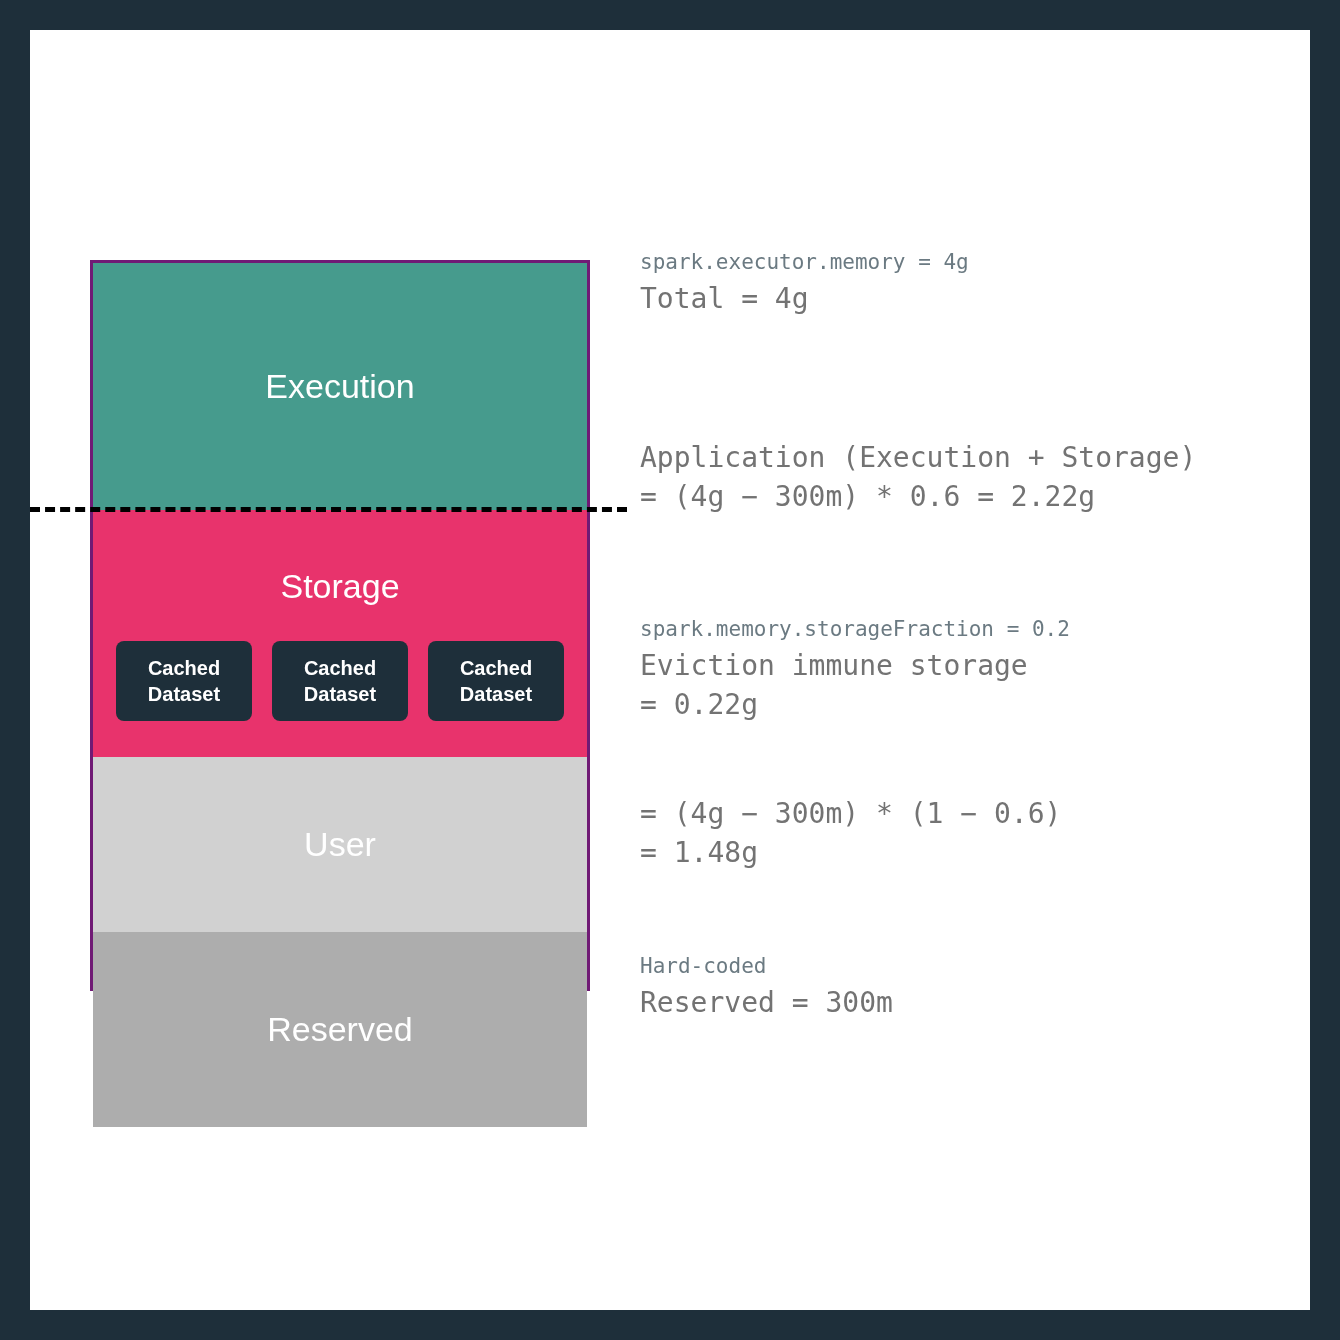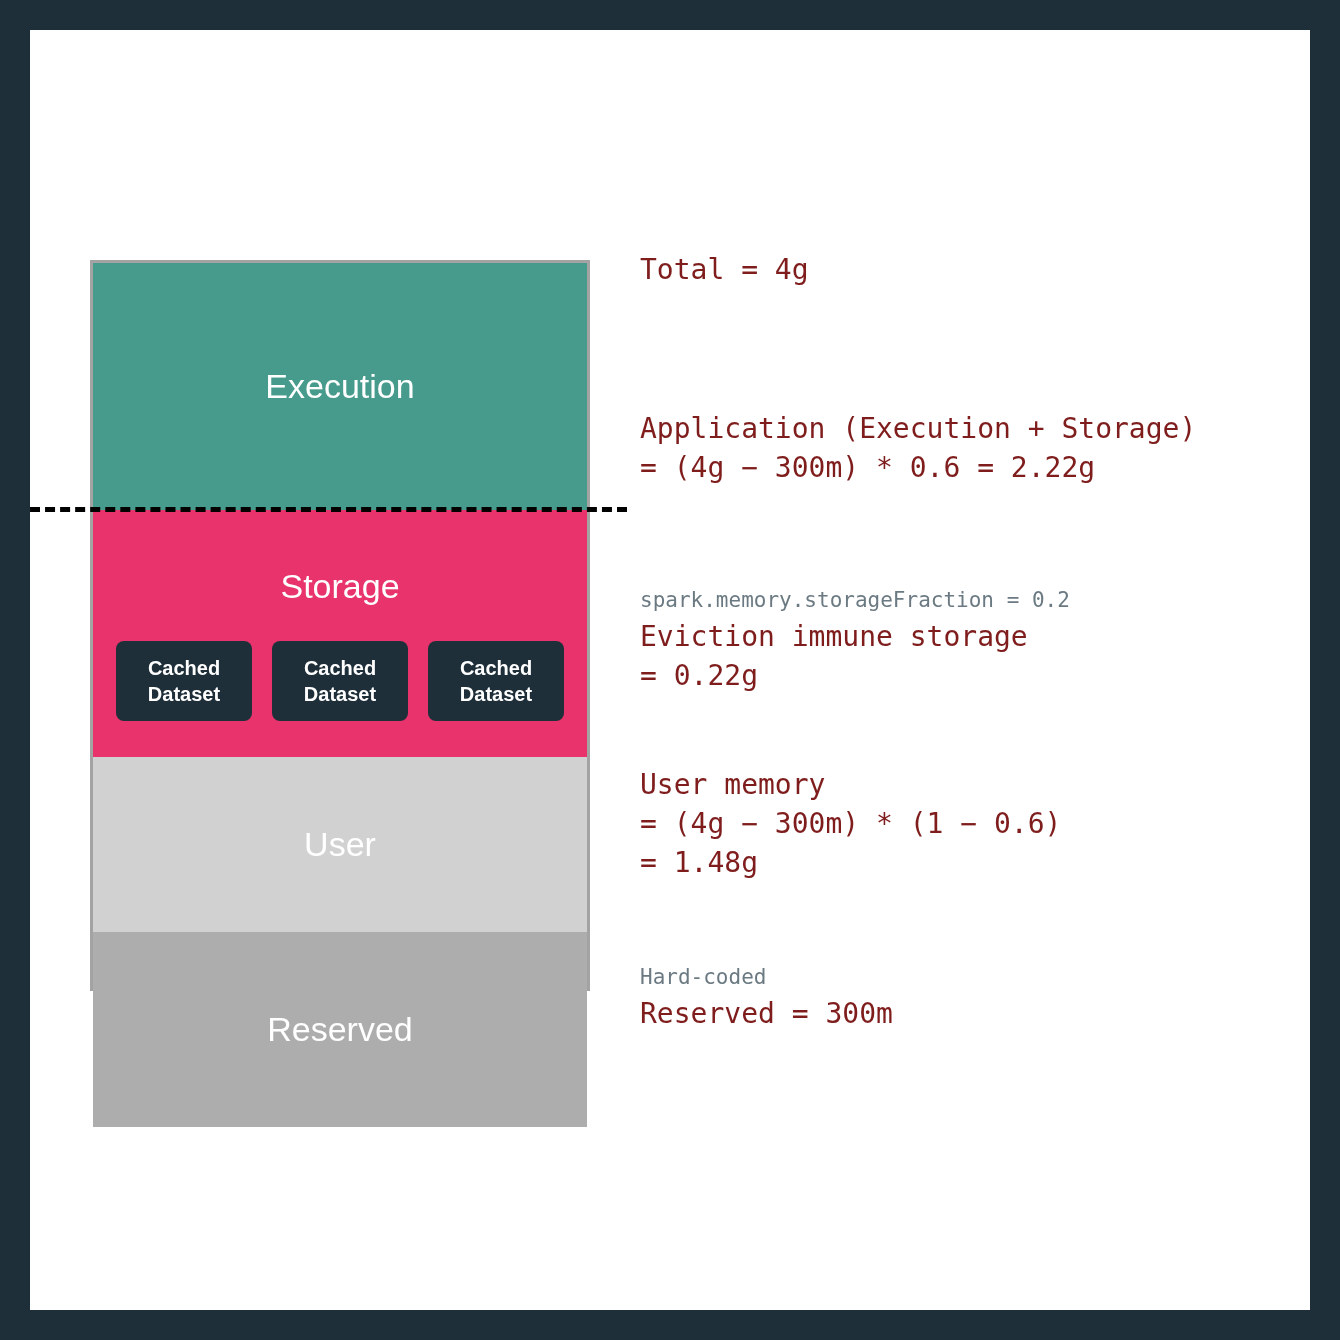--- a/index.html
+++ b/index.html
@@ -25,21 +25,21 @@
     .diagram-wrapper {
       position: absolute;
       left: 60px;
       top: 230px;
       display: flex;
       gap: 50px;
     }
     .memory-stack {
       width: 500px;
       height: 731px;
-      border: 3px solid #a3a3a3;
+      border: 3px solid #701a75;
       display: flex;
       flex-direction: column;
       position: relative;
     }
     .segment {
       display: flex;
       flex-direction: column;
       align-items: center;
       justify-content: center;
       color: #ffffff;
@@ -107,21 +107,21 @@
       margin-bottom: 0;
     }
     .config-line {
       font-size: 21px;
       color: #6b7a82;
       font-weight: 400;
       margin-bottom: 5px;
     }
     .value-line {
       font-size: 28px;
-      color: #7f1d1d;
+      color: #737373;
       font-weight: 500;
       line-height: 1.4;
     }
     .block-1 { margin-top: -10px; }
     .block-2 { margin-top: 120px; }
     .block-3 { margin-top: 100px; }
     .block-4 { margin-top: 70px; }
     .block-5 { margin-top: 82px; }
   </style>
 </head>
@@ -160,36 +160,36 @@
 
       <div class="segment segment-reserved">
         <span class="segment-label">Reserved</span>
       </div>
 
     </div>
 
     <div class="annotations">
 
       <div class="annotation-block block-1">
+        <div class="config-line">spark.executor.memory = 4g</div>
         <div class="value-line">Total = 4g</div>
       </div>
 
       <div class="annotation-block block-2">
         <div class="value-line">Application (Execution + Storage)</div>
         <div class="value-line">= (4g − 300m) * 0.6 = 2.22g</div>
       </div>
 
       <div class="annotation-block block-3">
         <div class="config-line">spark.memory.storageFraction = 0.2</div>
         <div class="value-line">Eviction immune storage</div>
         <div class="value-line">= 0.22g</div>
       </div>
 
       <div class="annotation-block block-4">
-        <div class="value-line">User memory</div>
         <div class="value-line">= (4g − 300m) * (1 − 0.6)</div>
         <div class="value-line">= 1.48g</div>
       </div>
 
       <div class="annotation-block block-5">
         <div class="config-line">Hard-coded</div>
         <div class="value-line">Reserved = 300m</div>
       </div>
 
     </div>

